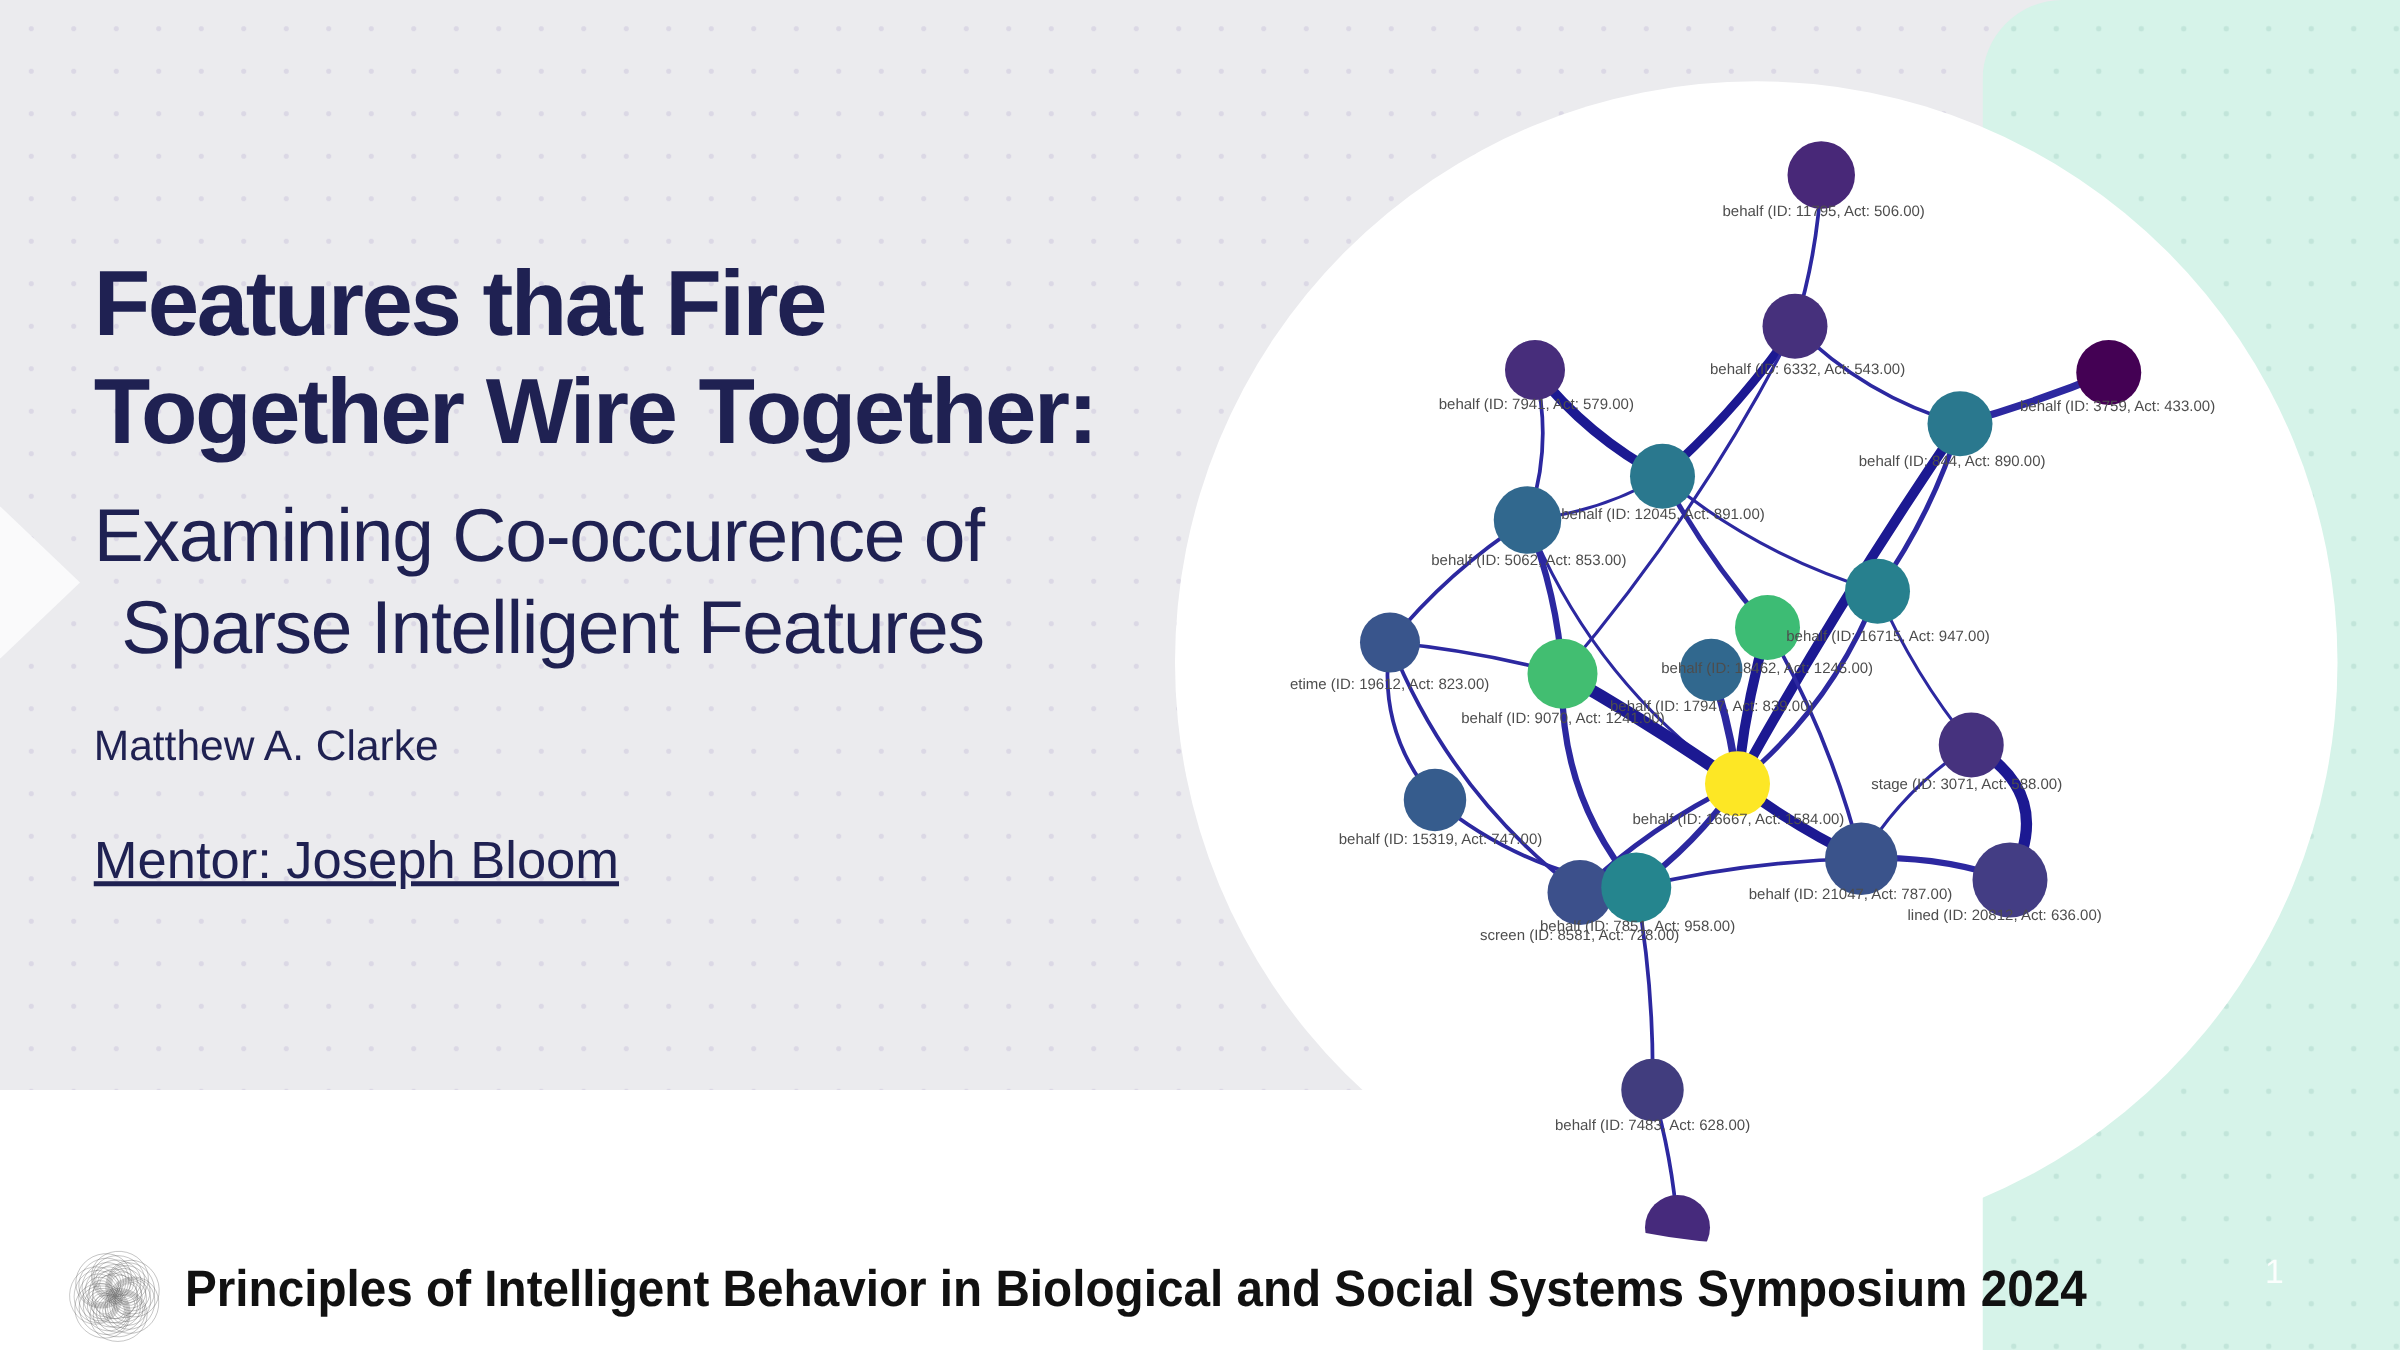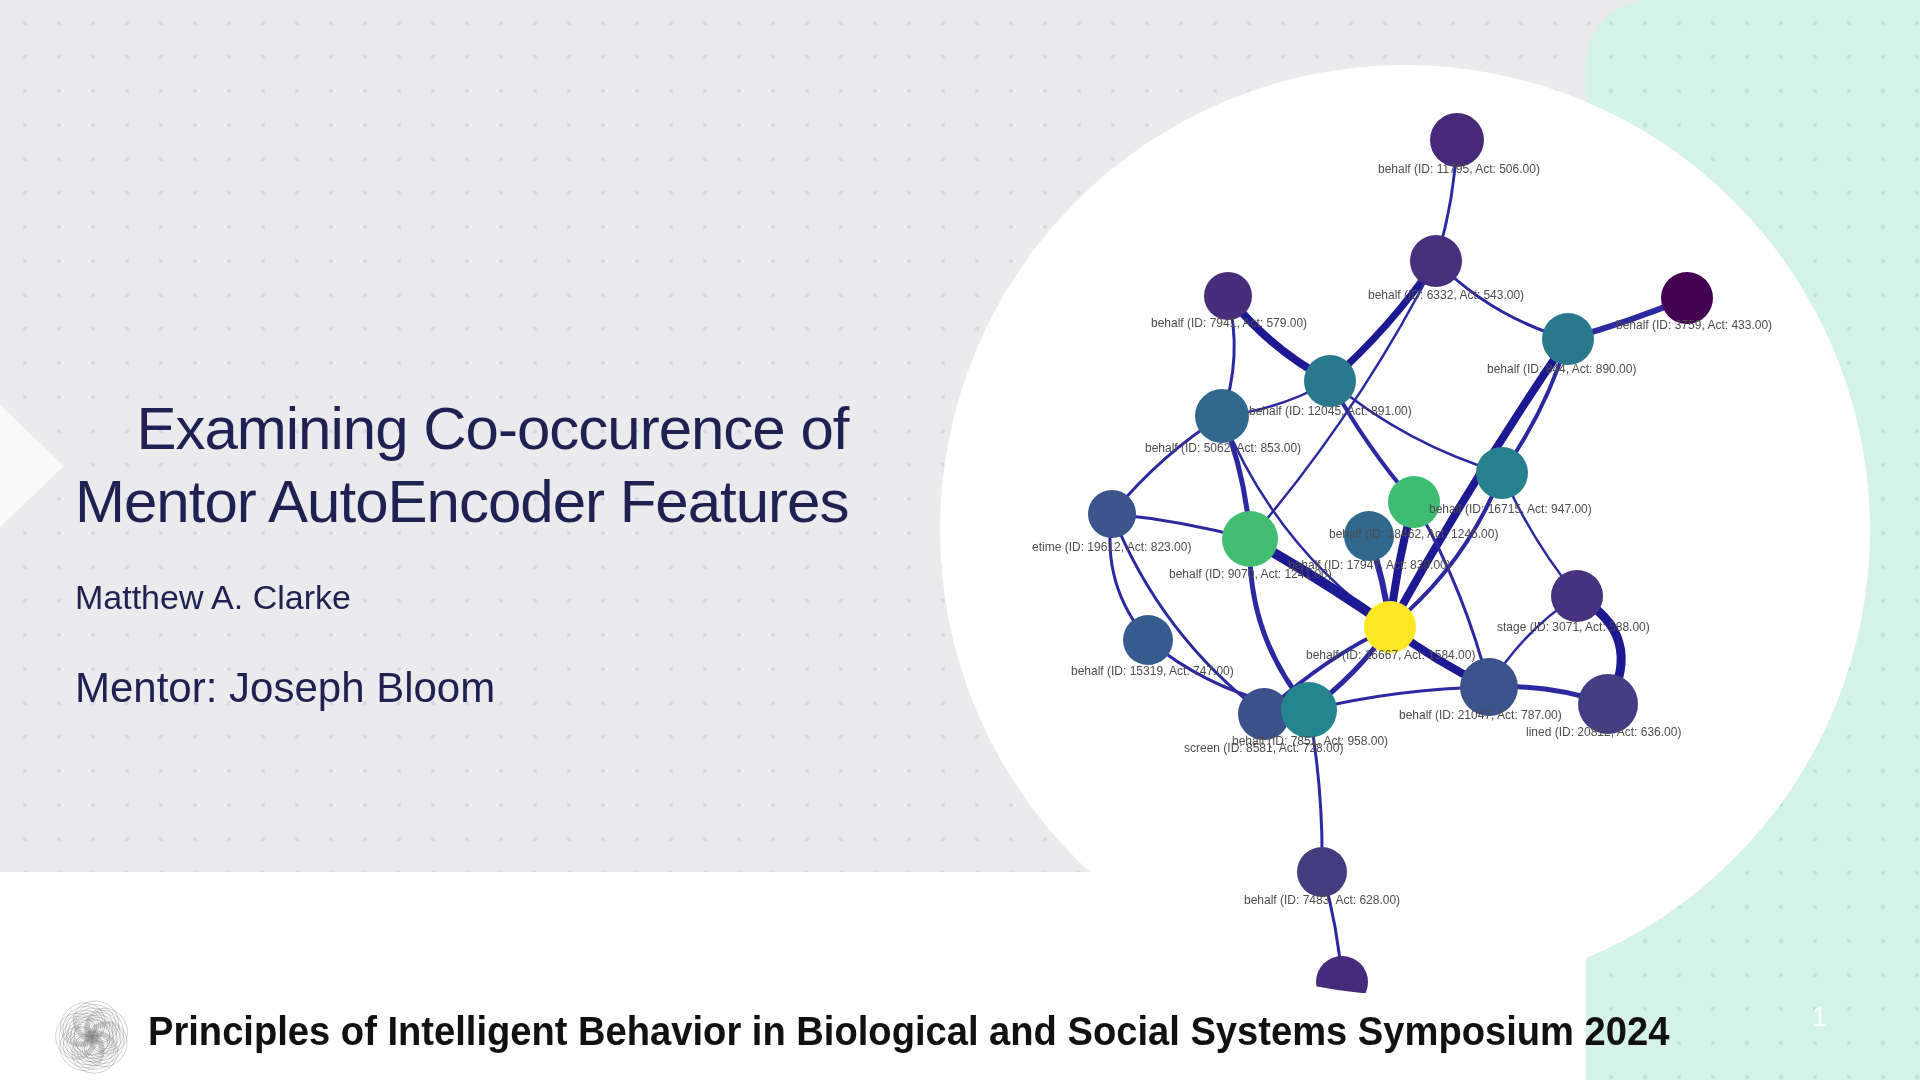--- a/index.html
+++ b/index.html
@@ -17,21 +17,21 @@
     clip-path:polygon(0 0,100% 50%,0 100%);}
   .graph-circle{position:absolute;left:940px;top:65px;width:930px;height:930px;border-radius:50%;
     background:#ffffff;overflow:hidden;}
   .graph-circle svg{position:absolute;left:-940px;top:-65px;}
   .graph-label{font-family:"Liberation Sans",sans-serif;font-size:12px;fill:var(--graph-label-gray,#4d4d4d);}
   .title{position:absolute;left:75px;top:200px;font-size:74px;font-weight:bold;line-height:1.16;
     letter-spacing:-2px;color:var(--title-navy,#1f2152);white-space:nowrap;}
   .subtitle{position:absolute;left:75px;top:392px;font-size:60px;font-weight:normal;line-height:1.22;
     letter-spacing:-1px;color:var(--title-navy,#1f2152);white-space:nowrap;text-align:right;}
   .author{position:absolute;left:75px;top:578px;font-size:34px;color:var(--title-navy,#1f2152);}
-  .mentor{position:absolute;left:75px;top:664px;font-size:42px;color:var(--title-navy,#1f2152);}
+  .mentor{position:absolute;left:75px;top:664px;font-size:42px;color:var(--title-navy,#1f2152);text-decoration:underline;}
   .logo{position:absolute;left:48px;top:993px;width:88px;height:88px;}
   .footer{position:absolute;left:148px;top:1008px;font-size:41px;font-weight:bold;
     color:var(--footer-black,#111111);transform:scaleX(0.93);transform-origin:left center;white-space:nowrap;}
   .page-num{position:absolute;left:1812px;top:1002px;font-size:27px;color:rgba(255,255,255,0.9);}
 </style>
 </head>
 <body>
 
 <div class="slide">
 
@@ -112,24 +112,28 @@
         <text x="1306" y="659" class="graph-label">behalf (ID: 16667, Act: 1584.00)</text>
         <text x="1071" y="675" class="graph-label">behalf (ID: 15319, Act: 747.00)</text>
         <text x="1399" y="719" class="graph-label">behalf (ID: 21047, Act: 787.00)</text>
         <text x="1526" y="736" class="graph-label">lined (ID: 20812, Act: 636.00)</text>
         <text x="1232" y="745" class="graph-label">behalf (ID: 7851, Act: 958.00)</text>
         <text x="1184" y="752" class="graph-label">screen (ID: 8581, Act: 728.00)</text>
         <text x="1244" y="904" class="graph-label">behalf (ID: 7483, Act: 628.00)</text>
       </svg>
   </div>
 
+  <div class="title">
+    <div>Features that Fire</div>
+    <div>Together Wire Together:</div>
+  </div>
 
   <div class="subtitle">
     <div>Examining Co-occurence of</div>
-    <div>Mentor AutoEncoder Features</div>
+    <div>Sparse Intelligent Features</div>
   </div>
 
   <div class="author">Matthew A. Clarke</div>
   <div class="mentor">Mentor: Joseph Bloom</div>
 
   <svg class="logo" viewBox="-46 -46 92 92">
     <g id="logo-petals">
         <ellipse cx="0" cy="-10" rx="13" ry="9" transform="rotate(0)" fill="none" stroke="#5a5a5a" stroke-width="0.7" opacity="0.38"></ellipse>
         <ellipse cx="0" cy="-11.2" rx="15.2" ry="11.6" transform="rotate(3)" fill="none" stroke="#5a5a5a" stroke-width="0.7" opacity="0.38"></ellipse>
         <ellipse cx="0" cy="-12.4" rx="17.4" ry="14.2" transform="rotate(6)" fill="none" stroke="#5a5a5a" stroke-width="0.7" opacity="0.38"></ellipse>

